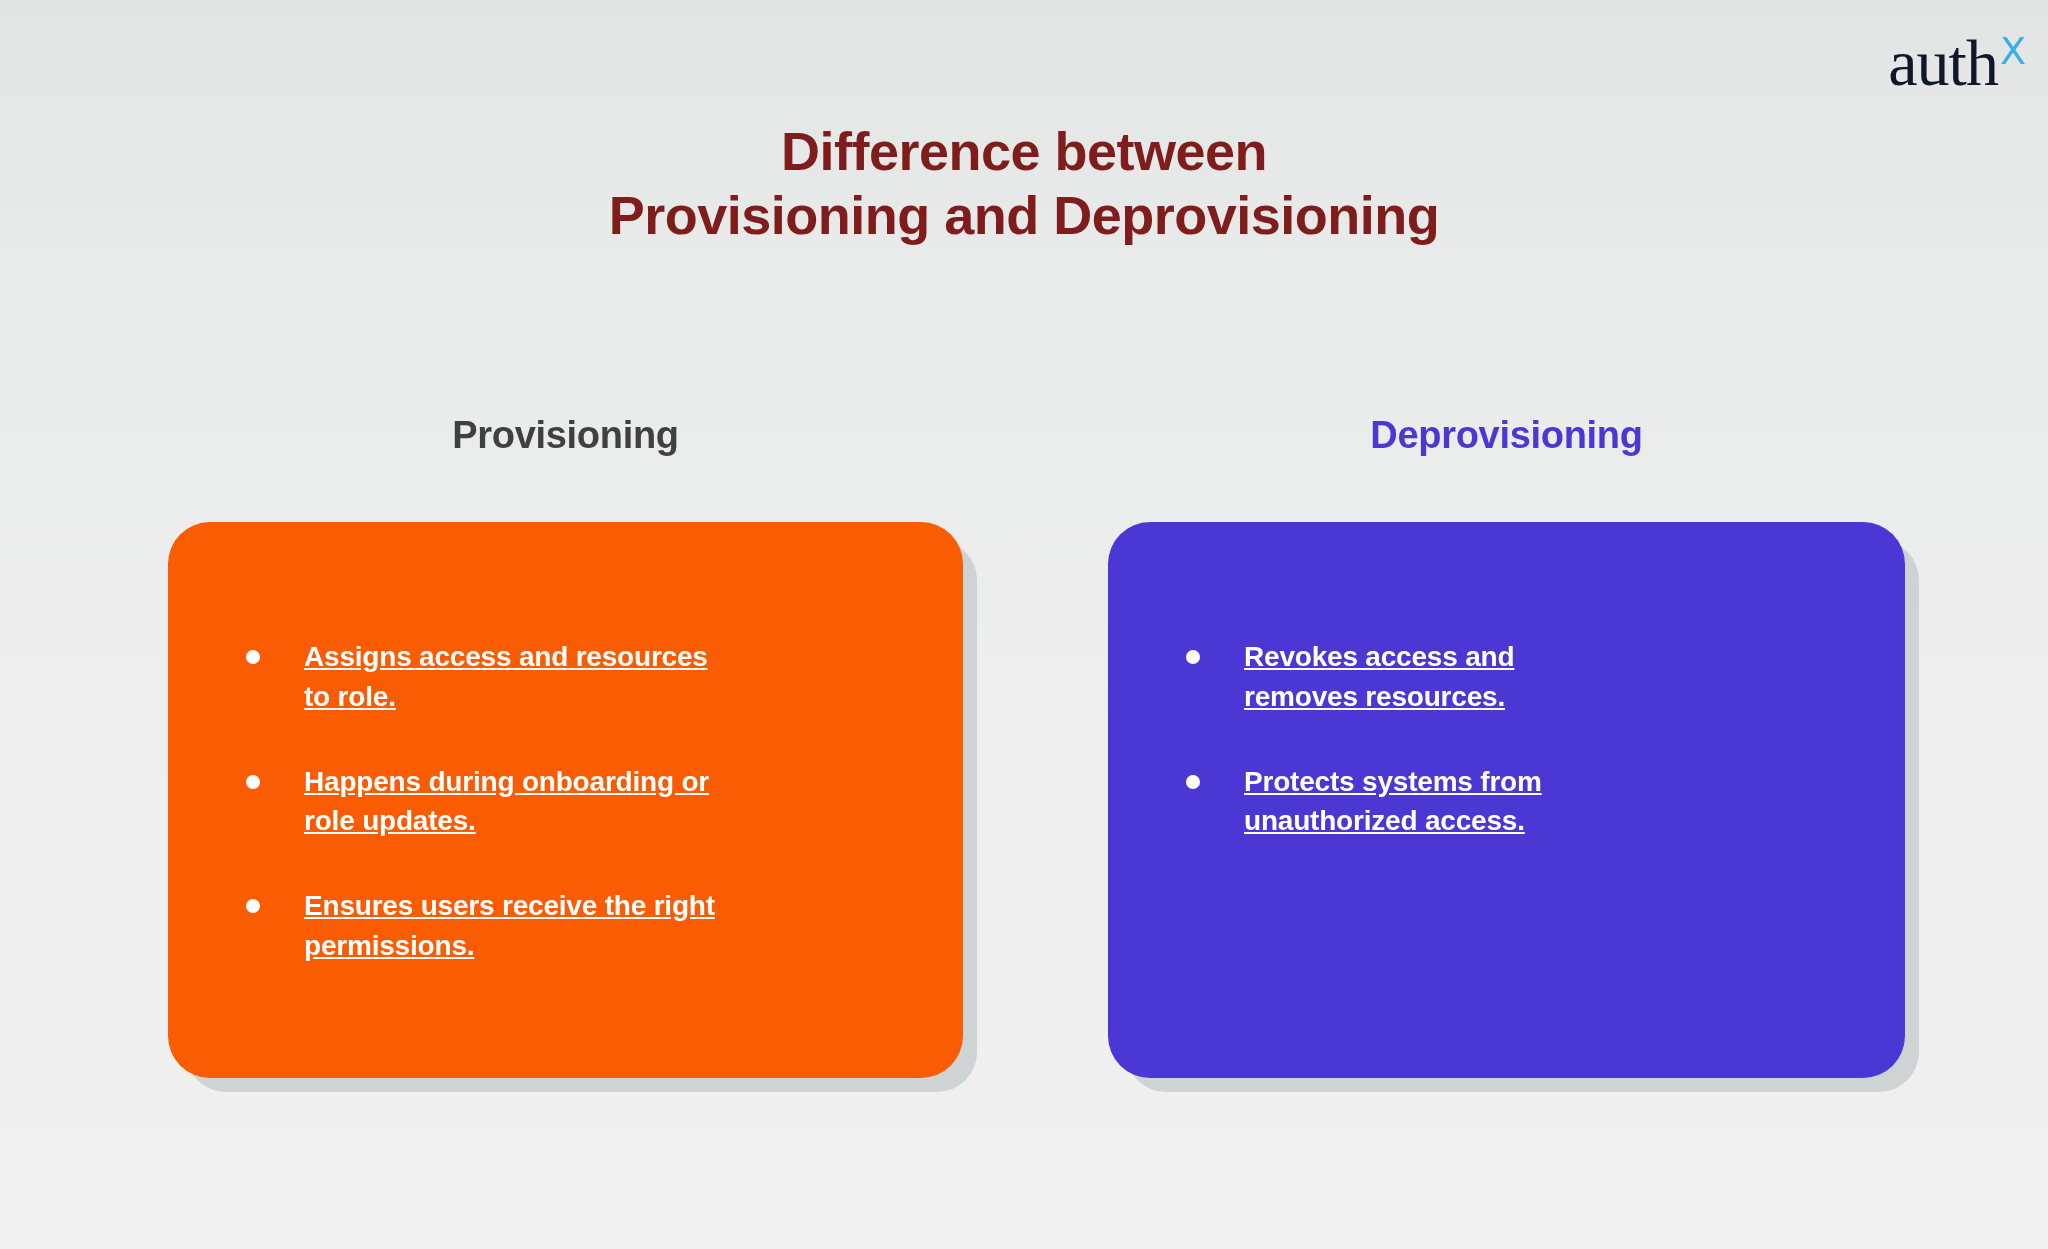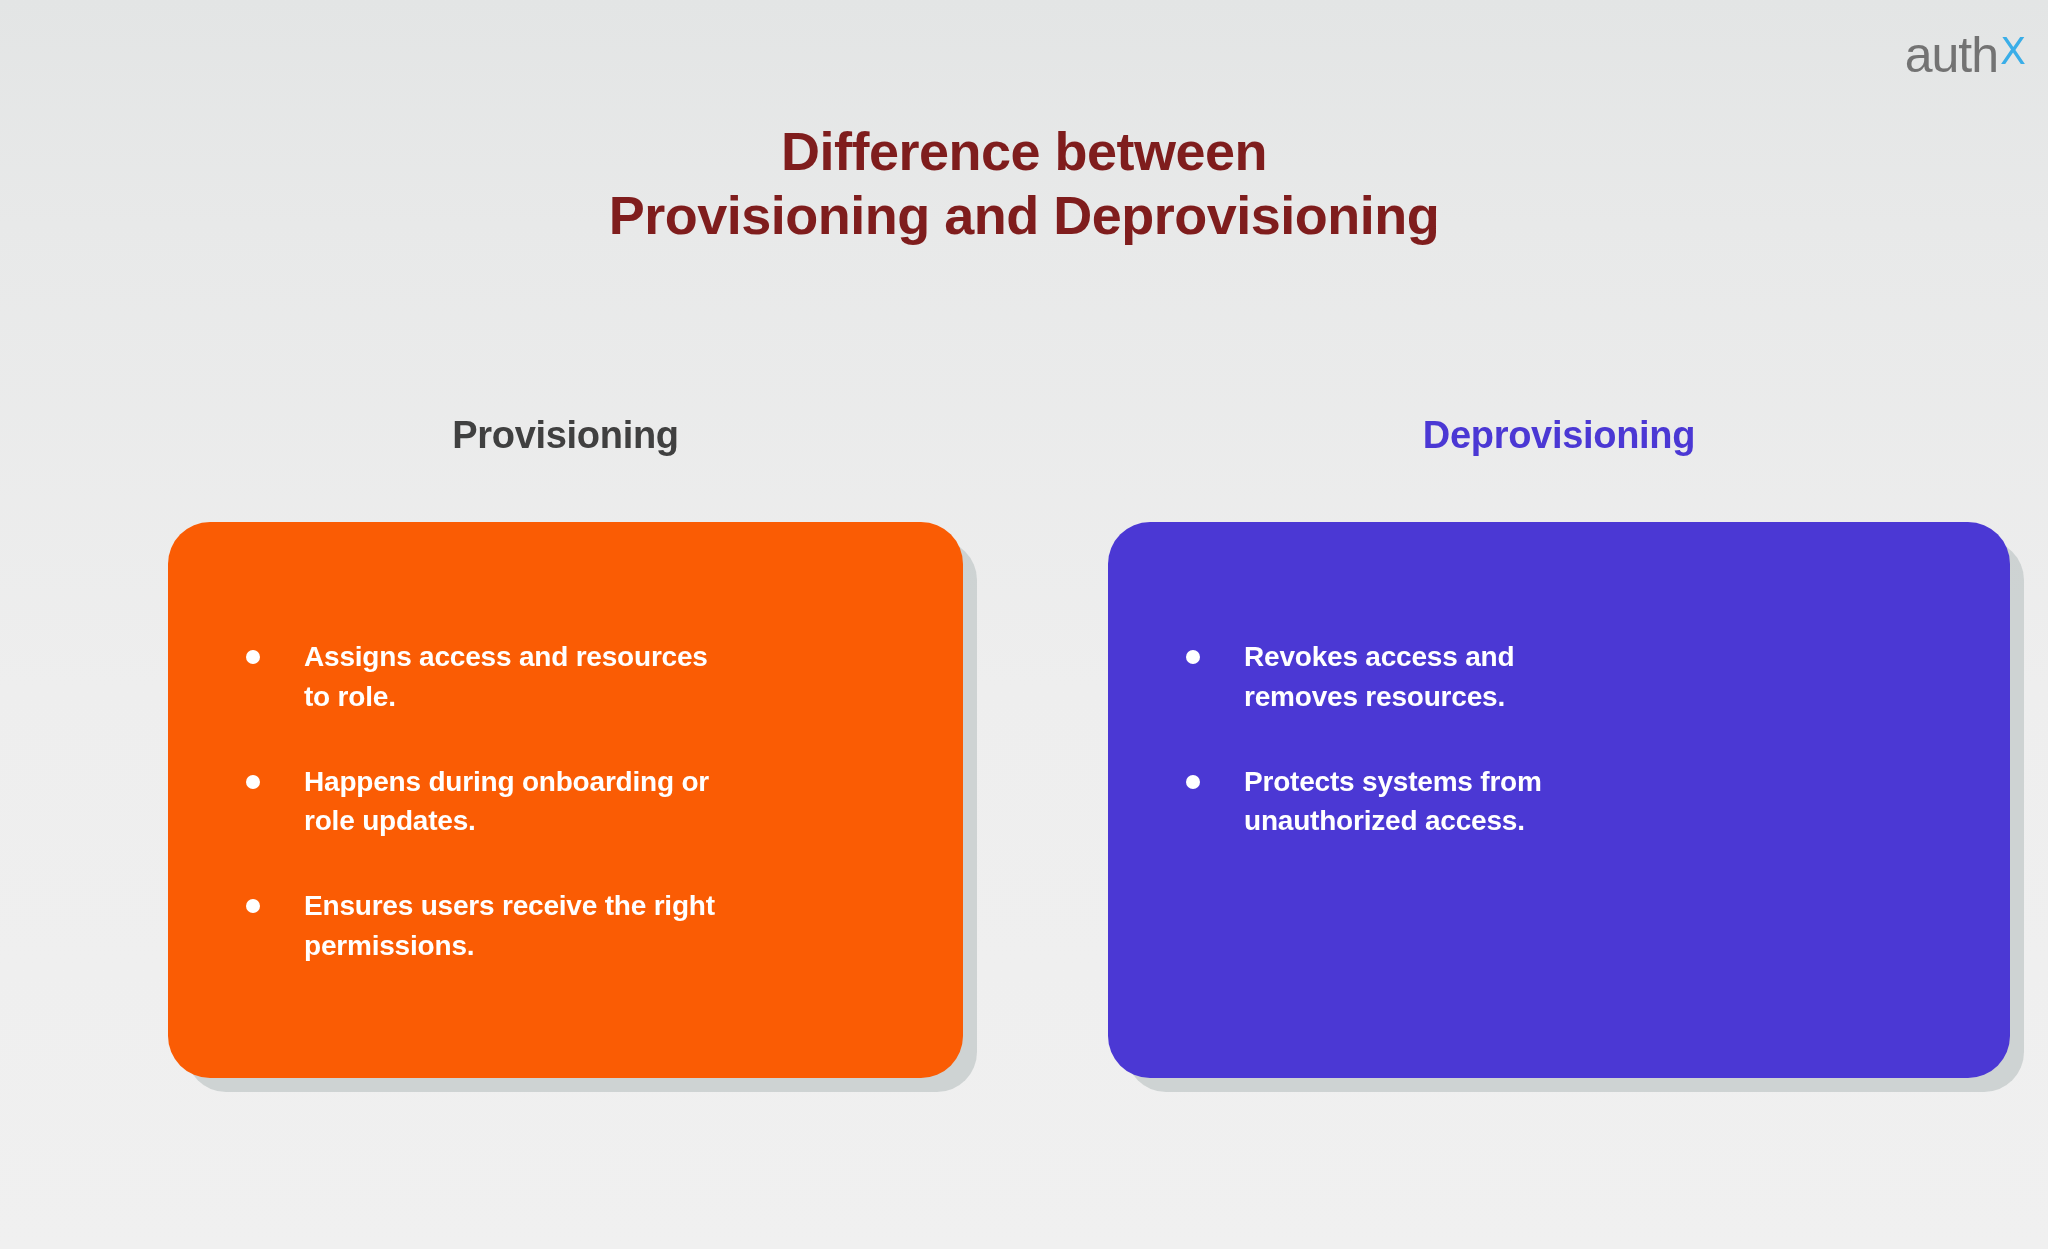--- a/index.html
+++ b/index.html
@@ -20,24 +20,24 @@
   
   #brand-logo {
     position:absolute;
     top:30px;
     right:22px;
     display:flex;
     align-items:flex-start;
     line-height:1;
   }
   #brand-logo .logo-word {
-    font-family:Liberation Sans, sans-serif;
-    font-size:50px;
+    font-family:Liberation Serif, serif;
+    font-size:66px;
     font-weight:300;
-    color:#737373;
+    color:#0f172a;
     letter-spacing:-1px;
   }
   #brand-logo .logo-x {
     font-family:"DejaVu Sans", sans-serif;
     font-size:38px;
     font-weight:400;
     color:#3aaee8;
     margin-left:2px;
     margin-top:2px;
   }
@@ -56,21 +56,21 @@
     letter-spacing:-0.5px;
   }
   #page-title .title-line { display:block; white-space:nowrap; }
 
   
   .column {
     position:absolute;
     top:405px;
   }
   #column-provisioning { left:168px;  width:795px; }
-  #column-deprovisioning { left:1108px; width:902px; }
+  #column-deprovisioning { left:1108px; width:797px; }
 
   .column-heading {
     text-align:center;
     font-size:38px;
     font-weight:bold;
     letter-spacing:-0.3px;
     height:60px;
     line-height:60px;
   }
   #heading-provisioning   { color:#404040; }
@@ -95,20 +95,21 @@
   }
   .bullet-item {
     position:relative;
     margin-bottom:45px;
     padding-left:58px;
     color:#ffffff;
     font-size:28px;
     font-weight:600;
     line-height:1.42;
     letter-spacing:-0.2px;
+    text-decoration:underline;
   }
   .bullet-item:last-child { margin-bottom:0; }
   .bullet-dot {
     position:absolute;
     left:0;
     top:13px;
     width:14px;
     height:14px;
     border-radius:50%;
     background:#ffffff;

